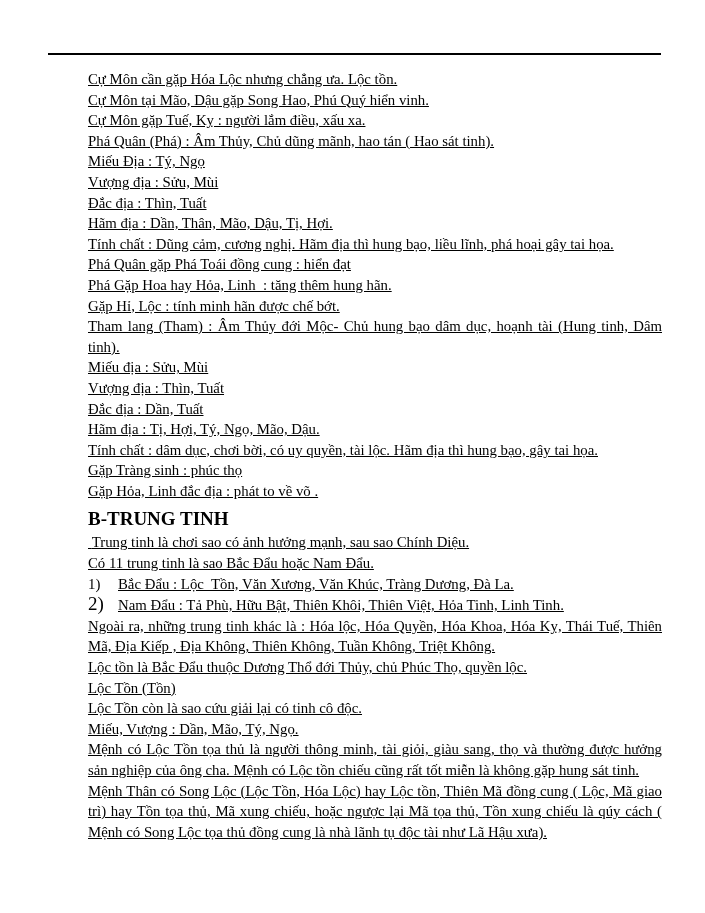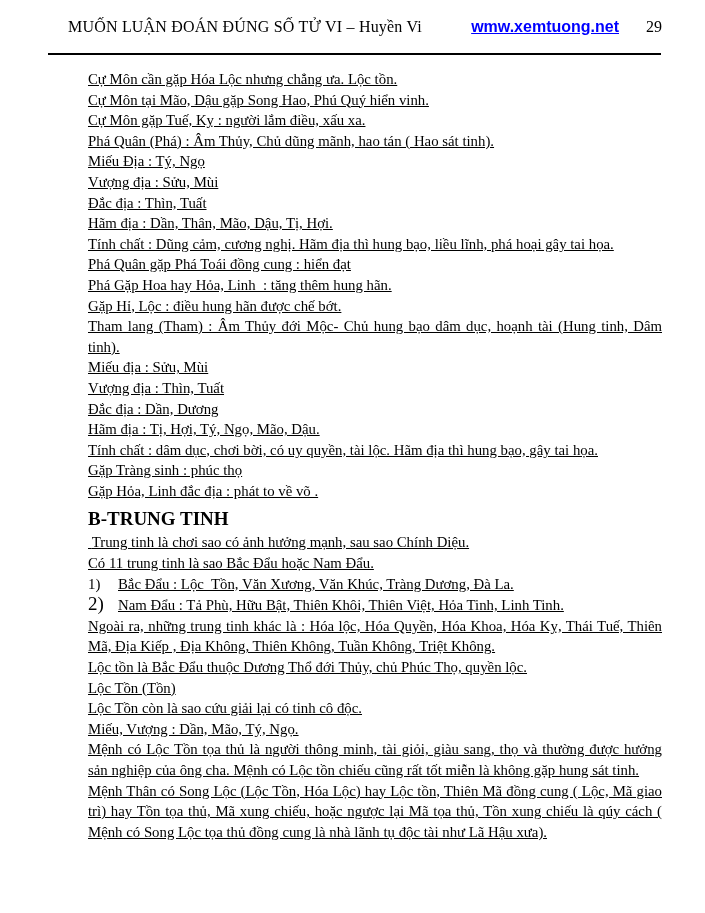--- a/index.html
+++ b/index.html
@@ -79,46 +79,40 @@
   .numbered-lg .marker {
     font-size: 19px;
     line-height: 20.6px;
   }
 </style>
 </head>
 <body>
 
 <div class="page">
 
-  <div class="header">
-    <span class="header-title">MUỐN LUẬN ĐOÁN ĐÚNG SỐ TỬ VI – Huyền Vi</span>
-    <span class="header-spacer"></span>
-    <a class="header-link" href="#">wmw.xemtuong.net</a>
-    <span class="header-page">29</span>
-  </div>
 
   <div class="rule"></div>
 
   <div class="content">
     <p>Cự Môn cần gặp Hóa Lộc nhưng chẳng ưa. Lộc tồn.</p>
     <p>Cự Môn tại Mão, Dậu gặp Song Hao, Phú Quý hiển vinh.</p>
     <p>Cự Môn gặp Tuế, Kỵ : người lắm điều, xấu xa.</p>
     <p>Phá Quân (Phá) : Âm Thủy, Chủ dũng mãnh, hao tán ( Hao sát tinh).</p>
     <p>Miếu Địa : Tý, Ngọ</p>
     <p>Vượng địa : Sửu, Mùi</p>
     <p>Đắc địa : Thìn, Tuất</p>
     <p>Hãm địa : Dần, Thân, Mão, Dậu, Tị, Hợi.</p>
     <p>Tính chất : Dũng cảm, cương nghị. Hãm địa thì hung bạo, liều lĩnh, phá hoại gây tai họa.</p>
     <p>Phá Quân gặp Phá Toái đồng cung : hiển đạt</p>
     <p>Phá Gặp Hoa hay Hỏa, Linh  : tăng thêm hung hãn.</p>
-    <p>Gặp Hỉ, Lộc : điều hung hãn được chế bớt.</p>
+    <p>Gặp Hỉ, Lộc : tính minh hãn được chế bớt.</p>
     <p class="jpara">Tham lang (Tham) : Âm Thủy đới Mộc- Chủ hung bạo dâm dục, hoạnh tài (Hung tinh, Dâm tinh).</p>
     <p>Miếu địa : Sửu, Mùi</p>
     <p>Vượng địa : Thìn, Tuất</p>
-    <p>Đắc địa : Dần, Dương</p>
+    <p>Đắc địa : Dần, Tuất</p>
     <p>Hãm địa : Tị, Hợi, Tý, Ngọ, Mão, Dậu.</p>
     <p>Tính chất : dâm dục, chơi bời, có uy quyền, tài lộc. Hãm địa thì hung bạo, gây tai họa.</p>
     <p>Gặp Tràng sinh : phúc thọ</p>
     <p>Gặp Hỏa, Linh đắc địa : phát to về võ .</p>
     <h2 class="section-heading">B-TRUNG TINH</h2>
     <p> Trung tinh là chơi sao có ảnh hưởng mạnh, sau sao Chính Diệu.</p>
     <p>Có 11 trung tinh là sao Bắc Đẩu hoặc Nam Đẩu.</p>
     <p class="numbered"><span class="marker">1)</span><span>Bắc Đẩu : Lộc  Tồn, Văn Xương, Văn Khúc, Tràng Dương, Đà La.</span></p>
     <p class="numbered numbered-lg"><span class="marker">2)</span><span>Nam Đẩu : Tả Phù, Hữu Bật, Thiên Khôi, Thiên Việt, Hỏa Tinh, Linh Tinh.</span></p>
     <p class="jpara">Ngoài ra, những trung tinh khác là : Hóa lộc, Hóa Quyền, Hóa Khoa, Hóa Kỵ, Thái Tuế, Thiên Mã, Địa Kiếp , Địa Không, Thiên Không, Tuần Không, Triệt Không.</p>

